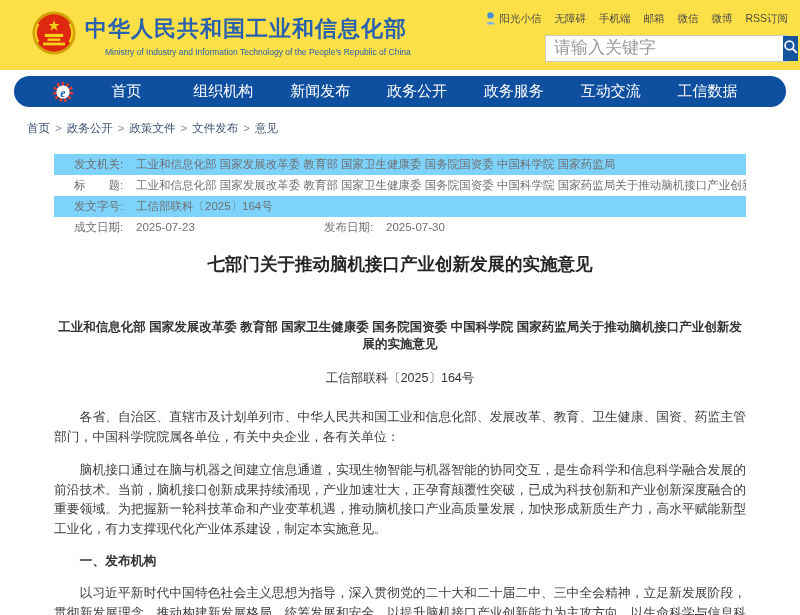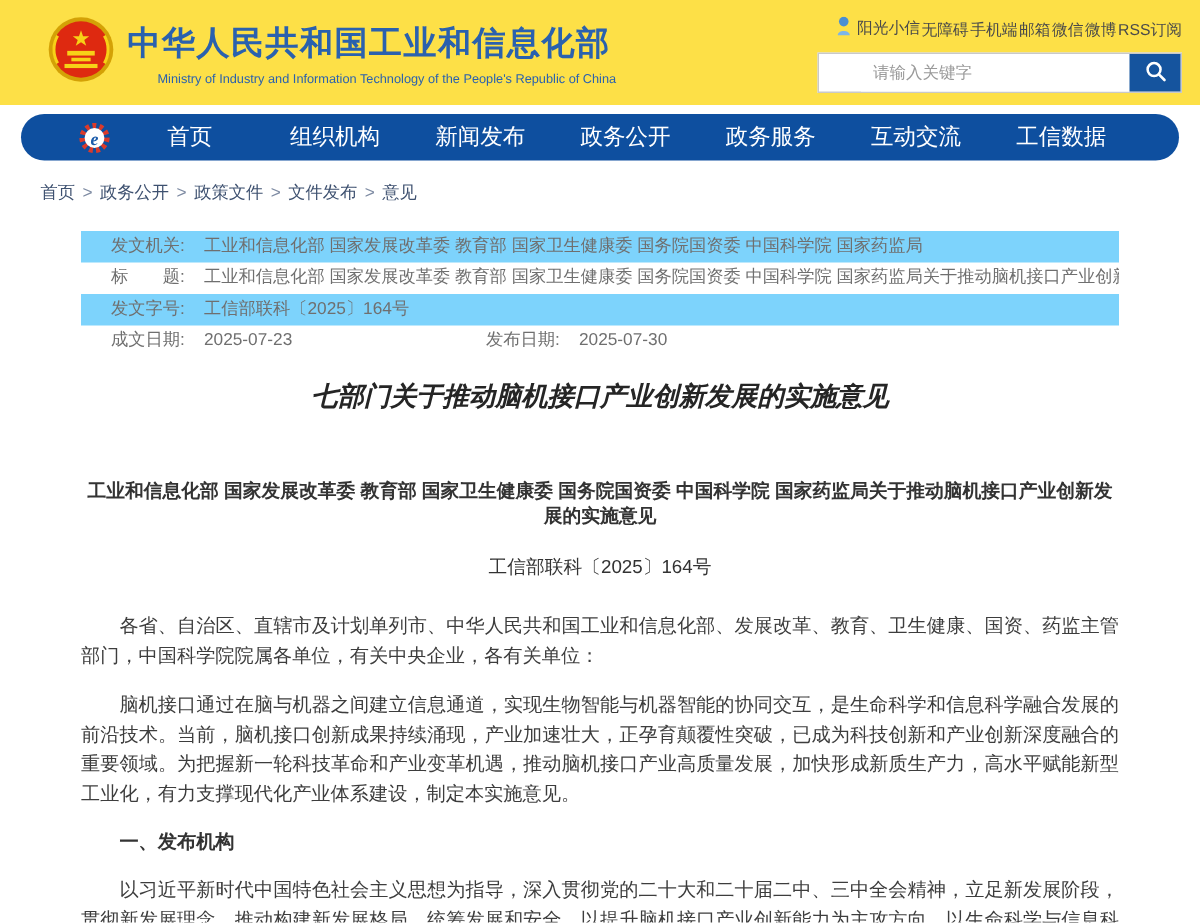--- a/index.html
+++ b/index.html
@@ -6,25 +6,25 @@
   html, body { width: 800px; height: 615px; overflow: hidden; background: #ffffff;
     font-family: "Liberation Sans", "DejaVu Sans", sans-serif; }
 
   
   .header { height: 70px; display: flex; justify-content: space-between;
     padding: 0 12px 0 32px; align-items: center; background: #fde047; }
   .brand { display: flex; align-items: center; gap: 9px; }
   .brand-cn { font-size: 22px; font-weight: bold; color: #2a61ae; letter-spacing: 1px; }
   .brand-en { font-size: 8.5px; color: #2a61ae; margin-top: 3px; margin-left: 20px; }
   .header-right { display: flex; flex-direction: column; align-items: flex-end; gap: 8px; padding-top: 3px; }
-  .top-links { display: flex; gap: 1px; font-size: 10.5px; color: #4a4a4a; align-items: flex-end; }
+  .top-links { display: flex; gap: 13px; font-size: 10.5px; color: #4a4a4a; align-items: flex-start; }
   .top-link { cursor: pointer; display: inline-flex; align-items: center; gap: 3px; }
   .search-bar { display: flex; width: 243px; height: 27px; border: 1px solid #c9c9c9; background: #fff; }
-  .search-bar input { flex: 1; border: none; outline: none; padding: 0 8px; font-size: 11px; color: #555;
-    font-family: "Liberation Sans", "DejaVu Sans", sans-serif; margin-left: 28px; }
+  .search-bar input { flex: 1; border: none; outline: none; padding: 0 8px; font-size: 17px; color: #555;
+    font-family: "Liberation Sans", "DejaVu Sans", sans-serif; }
   .search-bar input::placeholder { color: #9a9a9a; }
   .search-btn { width: 34px; background: #15549e; border: none; display: flex;
     align-items: center; justify-content: center; cursor: pointer; }
 
   
   .nav { margin: 6px 14px 0; height: 31px; background: #0e4f9f; border-radius: 16px;
     display: flex; align-items: center; color: #fff; padding: 0 30px 0 26px; }
   .nav-logo { width: 22px; height: 22px; margin: 0 4px 0 12px; flex-shrink: 0; }
   .nav-item { flex: 1; text-align: center; font-size: 15px; color: #fff; cursor: pointer; white-space: nowrap; }
 
@@ -35,21 +35,21 @@
 
   
   .content { width: 692px; margin: 18px auto 0; }
   .meta-row { display: flex; font-size: 11.5px; color: #6f6f6f; line-height: 21px; padding-left: 20px; }
   .meta-row.odd { background: #7dd3fc; }
   .meta-label { width: 62px; flex-shrink: 0; white-space: pre; }
   .meta-value { flex: 1; white-space: nowrap; overflow: hidden; }
   .meta-pair-a { display: flex; width: 250px; flex-shrink: 0; }
   .meta-pair-b { display: flex; flex: 1; align-items: flex-end; }
 
-  .article-title { text-align: center; font-size: 17.5px; font-weight: bold; color: #252525; margin-top: 14px; font-style: italic; }
+  .article-title { text-align: center; font-size: 17.5px; font-weight: bold; color: #252525; margin-top: 14px; }
   .article-subtitle { text-align: center; font-size: 12.5px; font-weight: bold; color: #333; margin-top: 43px; }
   .doc-number { text-align: center; font-size: 12.5px; color: #333; margin-top: 17px; }
   .para { font-size: 12.8px; color: #3d3d3d; line-height: 19.5px; text-indent: 2em;
     text-align: justify; }
   .p-salutation { margin-top: 20px; }
   .p-intro { margin-top: 14px; }
   .section-heading { font-size: 12.8px; font-weight: bold; color: #333; text-indent: 2em; margin-top: 15px; }
   .p-section { margin-top: 13px; }
 </style>
 </head>

